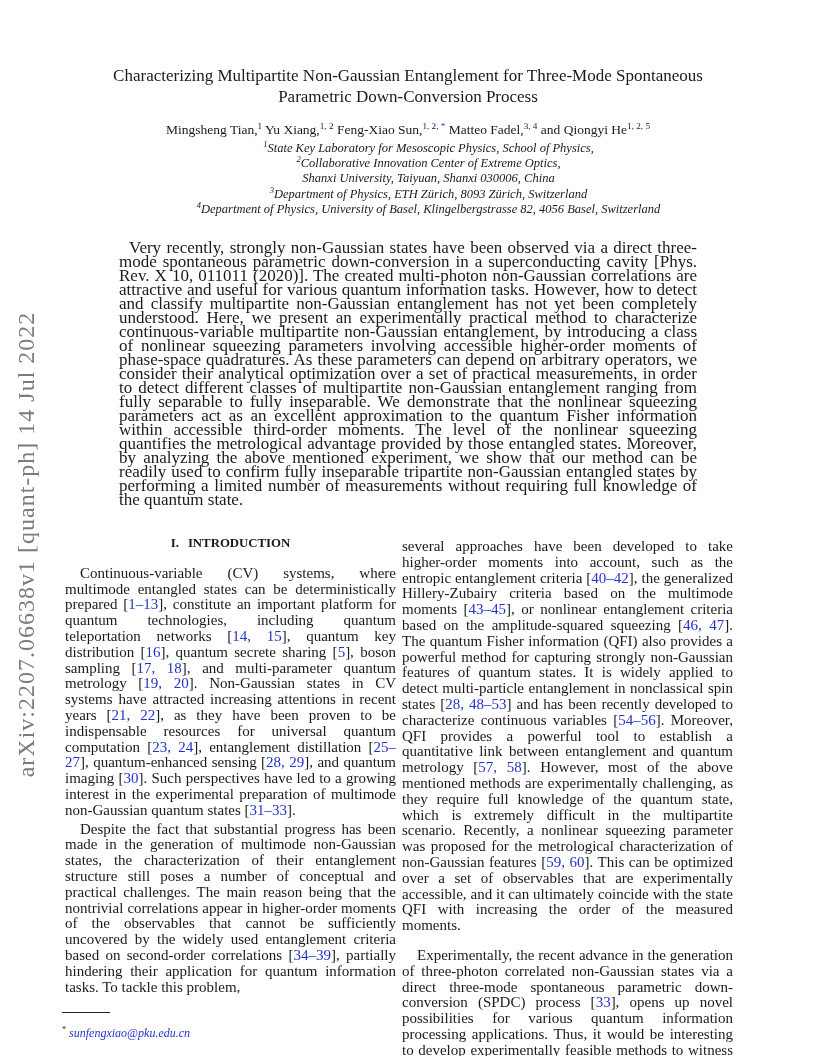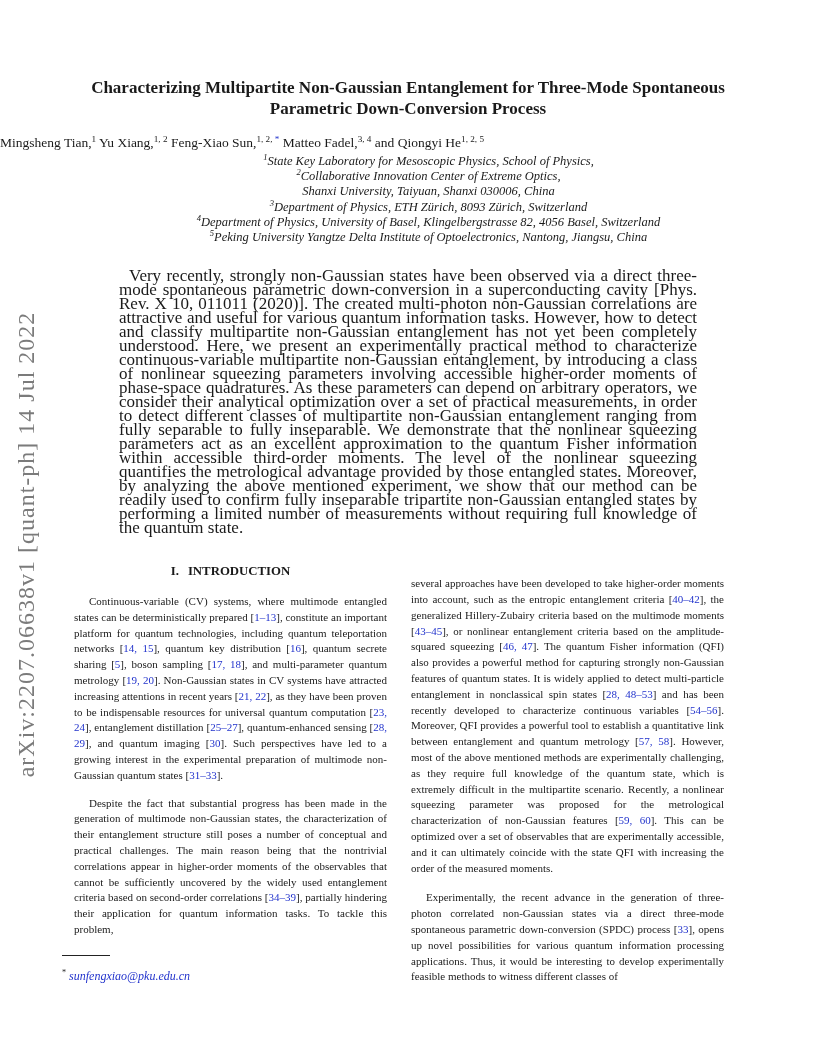--- a/index.html
+++ b/index.html
@@ -23,30 +23,30 @@
     top:531px;
     transform:rotate(-90deg);
     text-align:center;
     white-space:nowrap;
     font-size:24px;
     letter-spacing:1px;
     color:var(--wm);
   }
   .content{padding-top:62px;}
   .title{
-    margin:16px auto;
+    margin:4px auto;
     width:640px;
     text-align:center;
     font-size:17px;
     line-height:20.5px;
-    font-weight:bold;
+    font-weight:normal;
   }
   .authors{
     margin-top:15px;
-    text-align:left;
+    text-align:center;
     font-size:13.5px;
   }
   .affiliations{
     margin-top:3px;
     text-align:center;
     font-style:italic;
     font-size:12.5px;
     line-height:15.2px;
     padding-left:41px;
   }
@@ -69,24 +69,24 @@
   .col{width:337px;}
   .sec-heading{
     margin:0 0 14px 0;
     text-align:center;
     font-size:12.8px;
     font-weight:bold;
     line-height:15.8px;
   }
   .sec-heading .gap{display:inline-block;width:9px;}
   .body-par{
-    margin:12px;
+    margin:3px;
     text-align:justify;
     text-indent:15px;
-    font-size:11px;
+    font-size:15px;
     line-height:15.8px;
     hyphens:auto;
   }
   .noindent{text-indent:0;}
   .parskip{margin-top:14px;}
   .fn-rule{
     width:48px;
     border:0;
     border-top:1.2px solid #222;
     margin:17px 0 0 0;
@@ -110,21 +110,20 @@
     <h1 class="title">Characterizing Multipartite Non-Gaussian Entanglement for Three-Mode Spontaneous Parametric Down-Conversion Process</h1>
 
     <div class="authors">Mingsheng Tian,<sup>1</sup> Yu Xiang,<sup>1, 2</sup> Feng-Xiao Sun,<sup>1, 2, <span class="lnk">*</span></sup> Matteo Fadel,<sup>3, 4</sup> and Qiongyi He<sup>1, 2, 5</sup></div>
 
     <div class="affiliations">
       <div><sup>1</sup>State Key Laboratory for Mesoscopic Physics, School of Physics,</div>
       <div><sup>2</sup>Collaborative Innovation Center of Extreme Optics,</div>
       <div>Shanxi University, Taiyuan, Shanxi 030006, China</div>
       <div><sup>3</sup>Department of Physics, ETH Zürich, 8093 Zürich, Switzerland</div>
       <div><sup>4</sup>Department of Physics, University of Basel, Klingelbergstrasse 82, 4056 Basel, Switzerland</div>
-      <div><sup>5</sup>Peking University Yangtze Delta Institute of Optoelectronics, Nantong, Jiangsu, China</div>
     </div>
 
     <p class="abstract">Very recently, strongly non-Gaussian states have been observed via a direct three-mode spontaneous parametric down-conversion in a superconducting cavity [Phys. Rev. X 10, 011011 (2020)]. The created multi-photon non-Gaussian correlations are attractive and useful for various quantum information tasks. However, how to detect and classify multipartite non-Gaussian entanglement has not yet been completely understood. Here, we present an experimentally practical method to characterize continuous-variable multipartite non-Gaussian entanglement, by introducing a class of nonlinear squeezing parameters involving accessible higher-order moments of phase-space quadratures. As these parameters can depend on arbitrary operators, we consider their analytical optimization over a set of practical measurements, in order to detect different classes of multipartite non-Gaussian entanglement ranging from fully separable to fully inseparable. We demonstrate that the nonlinear squeezing parameters act as an excellent approximation to the quantum Fisher information within accessible third-order moments. The level of the nonlinear squeezing quantifies the metrological advantage provided by those entangled states. Moreover, by analyzing the above mentioned experiment, we show that our method can be readily used to confirm fully inseparable tripartite non-Gaussian entangled states by performing a limited number of measurements without requiring full knowledge of the quantum state.</p>
 
     <div class="columns">
 
       <div class="col">
         <h2 class="sec-heading"><span>I.</span><span class="gap"></span><span>INTRODUCTION</span></h2>
         <p class="body-par">Continuous-variable (CV) systems, where multimode entangled states can be deterministically prepared [<span class="lnk">1–13</span>], constitute an important platform for quantum technologies, including quantum teleportation networks [<span class="lnk">14, 15</span>], quantum key distribution [<span class="lnk">16</span>], quantum secrete sharing [<span class="lnk">5</span>], boson sampling [<span class="lnk">17, 18</span>], and multi-parameter quantum metrology [<span class="lnk">19, 20</span>]. Non-Gaussian states in CV systems have attracted increasing attentions in recent years [<span class="lnk">21, 22</span>], as they have been proven to be indispensable resources for universal quantum computation [<span class="lnk">23, 24</span>], entanglement distillation [<span class="lnk">25–27</span>], quantum-enhanced sensing [<span class="lnk">28, 29</span>], and quantum imaging [<span class="lnk">30</span>]. Such perspectives have led to a growing interest in the experimental preparation of multimode non-Gaussian quantum states [<span class="lnk">31–33</span>].</p>
         <p class="body-par">Despite the fact that substantial progress has been made in the generation of multimode non-Gaussian states, the characterization of their entanglement structure still poses a number of conceptual and practical challenges. The main reason being that the nontrivial correlations appear in higher-order moments of the observables that cannot be sufficiently uncovered by the widely used entanglement criteria based on second-order correlations [<span class="lnk">34–39</span>], partially hindering their application for quantum information tasks. To tackle this problem,</p>

